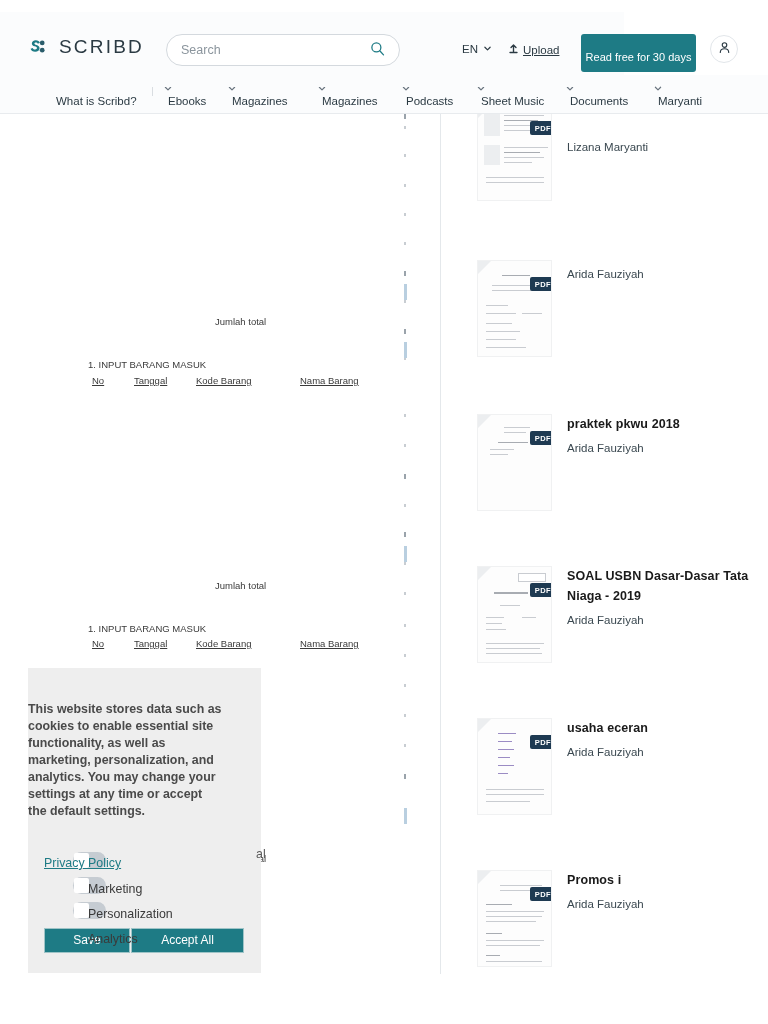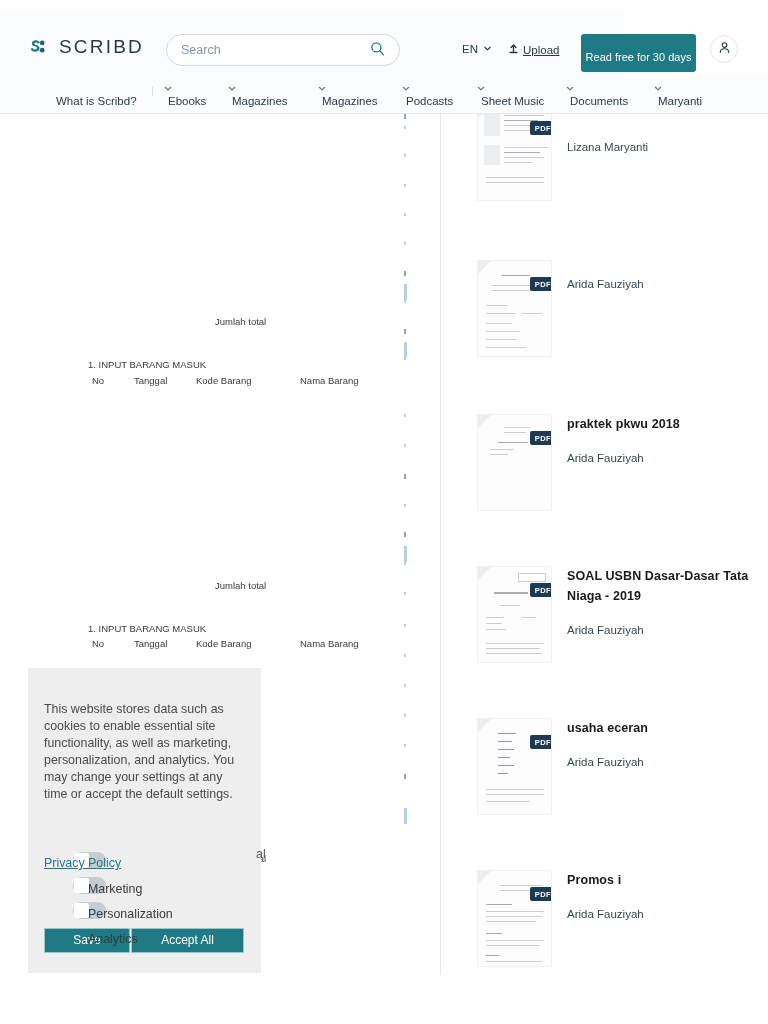--- a/index.html
+++ b/index.html
@@ -112,21 +112,21 @@
     width: 440px; height: 872px;
     background: #fff; overflow: hidden;
   }
   .doc-text {
     position: absolute;
     font-family: "Liberation Sans", sans-serif;
     color: #3a3a3a; white-space: nowrap;
   }
   .t-jumlah { font-size: 9.5px; }
   .t-head { font-size: 9.5px; }
-  .t-col  { font-size: 9.5px; }
+  .t-col  { font-size: 9.5px; text-decoration: underline; }
 
   .tickmark {
     position: absolute; left: 404px;
     width: 2px; height: 3px; background: #c8cdd2;
   }
   .tickmark.strong { background: #9aa3ab; height: 5px; }
   .tickmark.blue { background: #b9cfe0; height: 16px; width: 3px; }
 
   .col-divider {
     position: absolute; left: 440px; top: 114px;
@@ -165,36 +165,37 @@
     font-size: 7.5px; font-weight: bold;
     letter-spacing: .4px;
     padding: 2.5px 5px; border-radius: 2px;
   }
   .doc-meta { position: absolute; left: 126px; top: 0; width: 196px; }
   .doc-title {
     font-size: 12.5px; font-weight: bold; color: #1a1a1a;
     line-height: 20px; letter-spacing: .1px;
   }
   .doc-author {
-    font-size: 11.5px; color: #3a4850; margin-top: 16px;
+    font-size: 11.5px; color: #3a4850; margin-top: 6px;
     line-height: 17px;
   }
 
   
   .cookie {
     position: absolute; left: 28px; top: 668px;
     width: 233px; height: 305px;
     background: #eeeeee;
     z-index: 60; overflow: hidden;
   }
   .cookie-body {
-    position: absolute; left: 16px; top: 33px;
+    position: absolute; left: 0; top: 33px;
     width: 196px;
     font-size: 12.4px; line-height: 17px;
     color: #4a4a4a;
+    font-weight: bold;
   }
   .privacy-link {
     position: absolute; left: 16px; top: 188px;
     font-size: 12.4px; color: #1e7b85;
     text-decoration: underline; cursor: pointer;
   }
   .toggle {
     position: absolute; width: 33px; height: 17px;
     border-radius: 9px; background: #c6ccd2;
     cursor: pointer;

